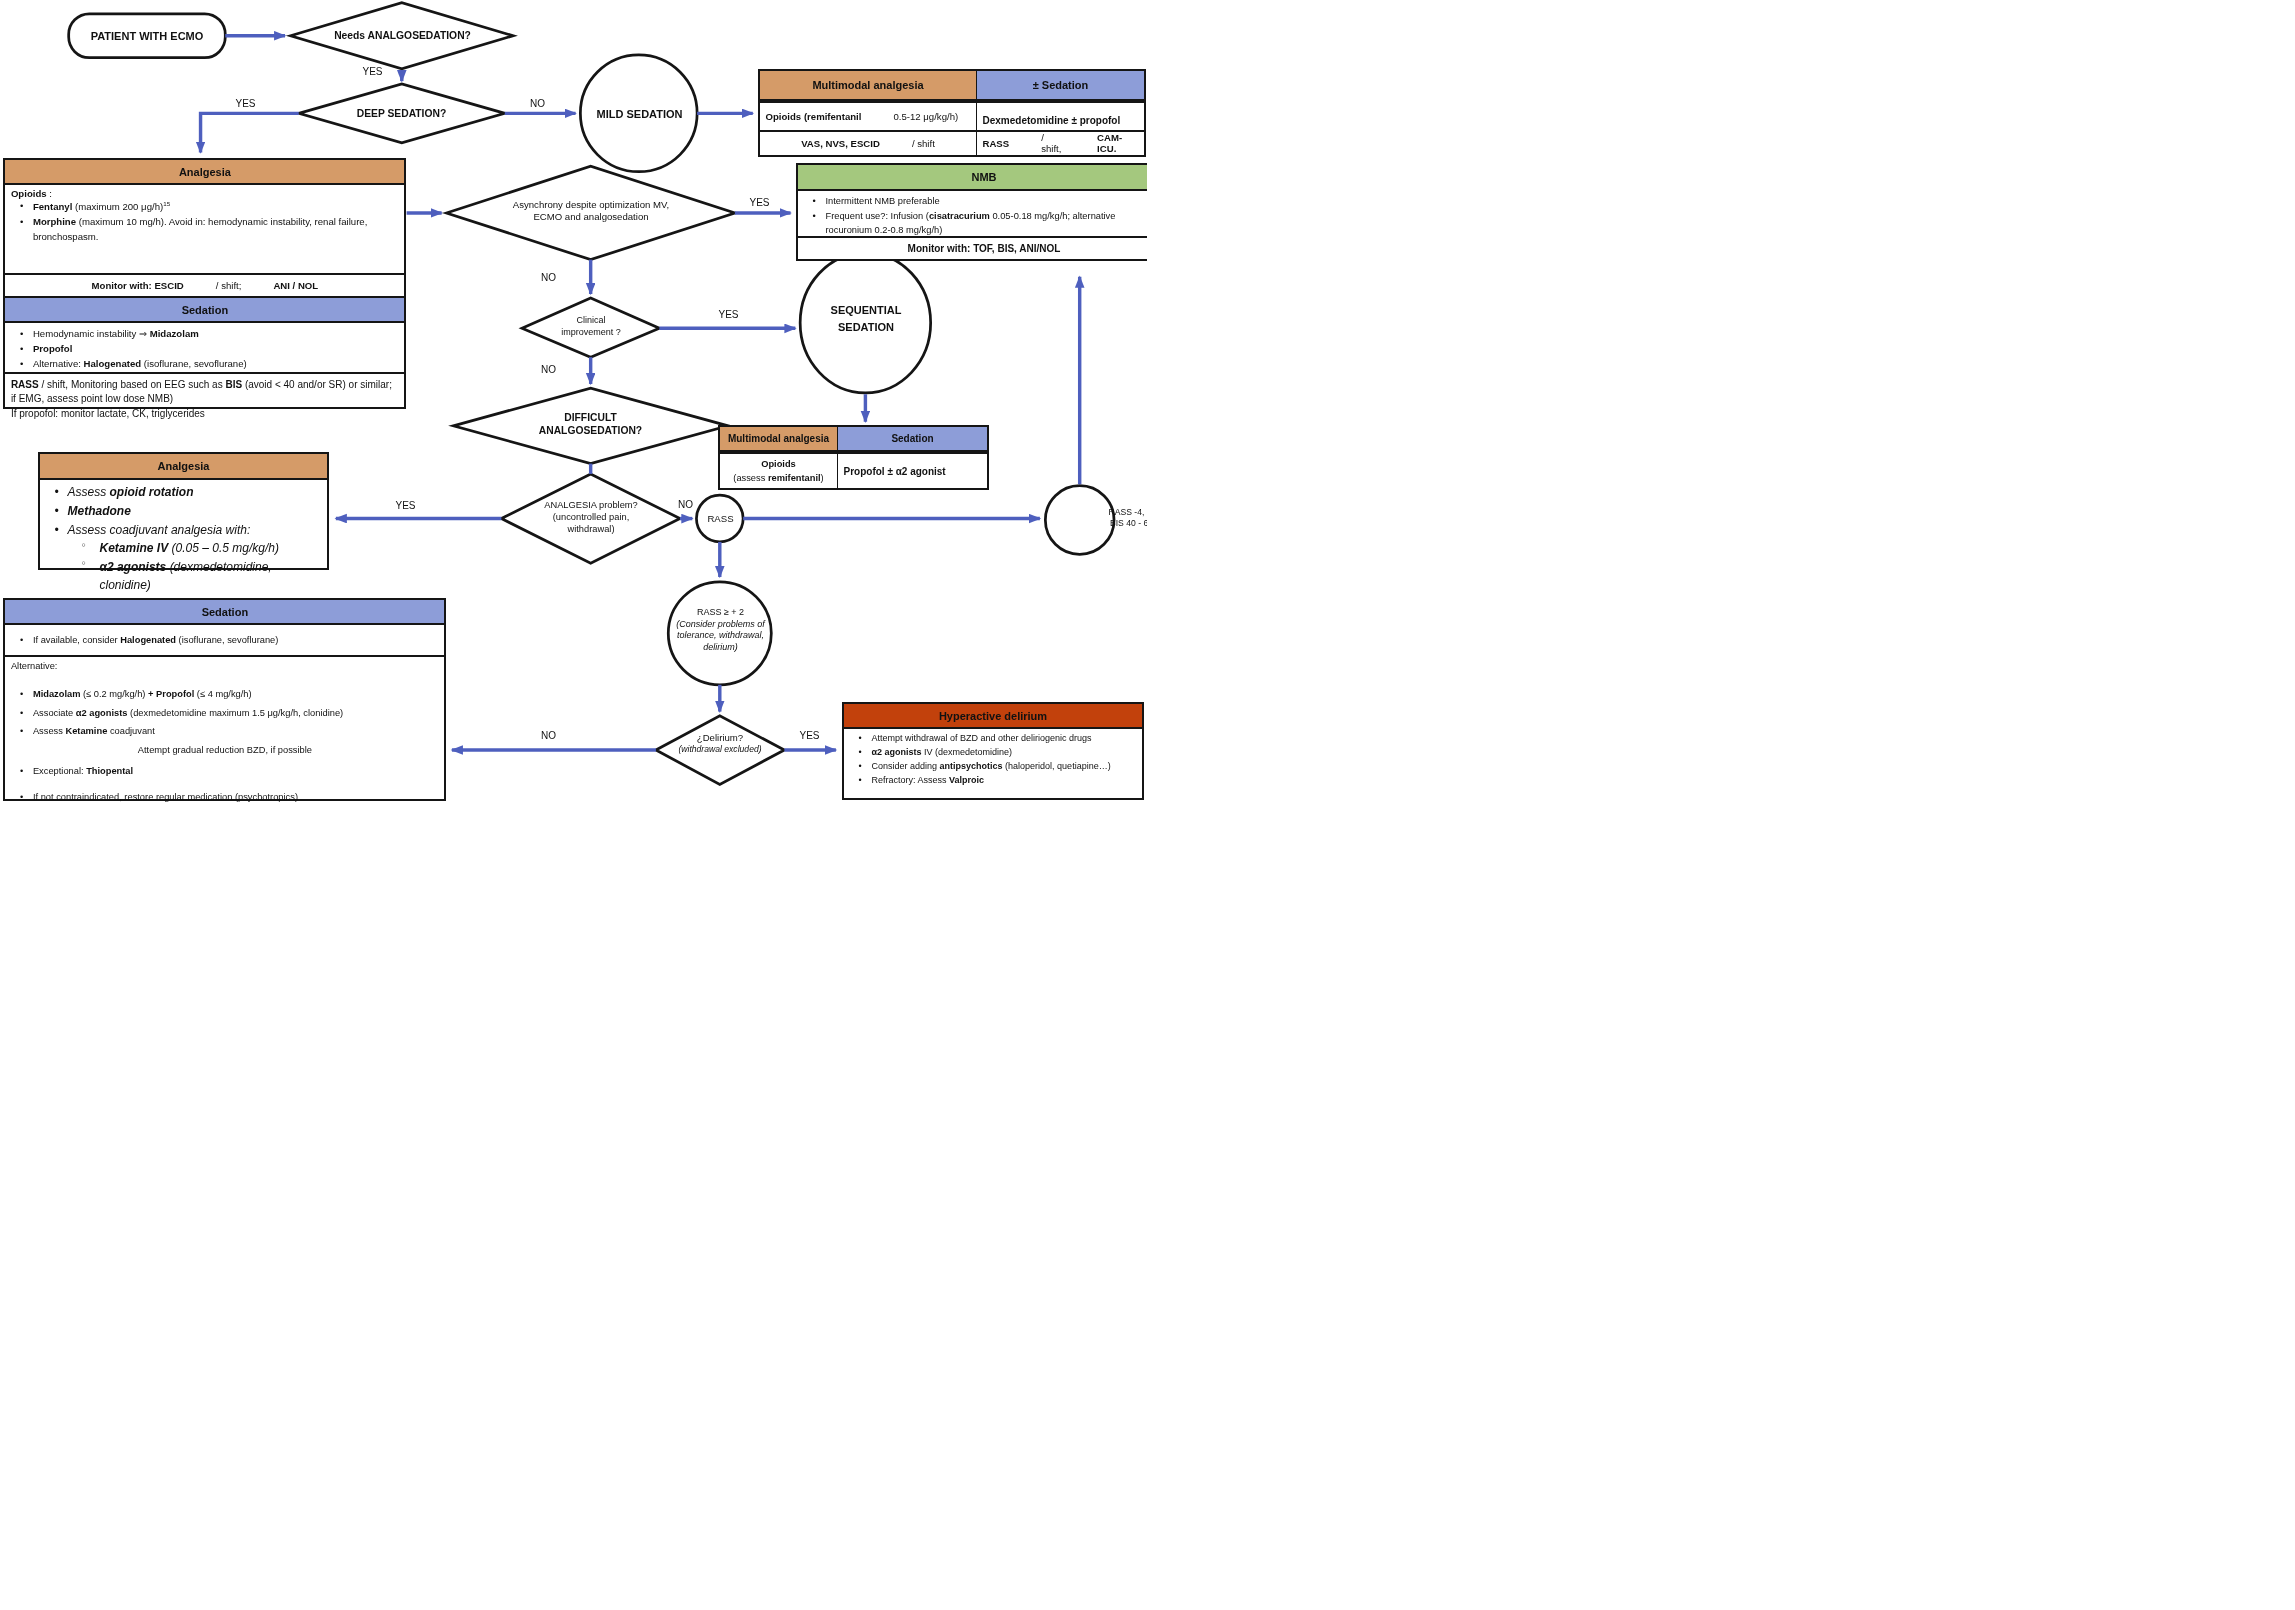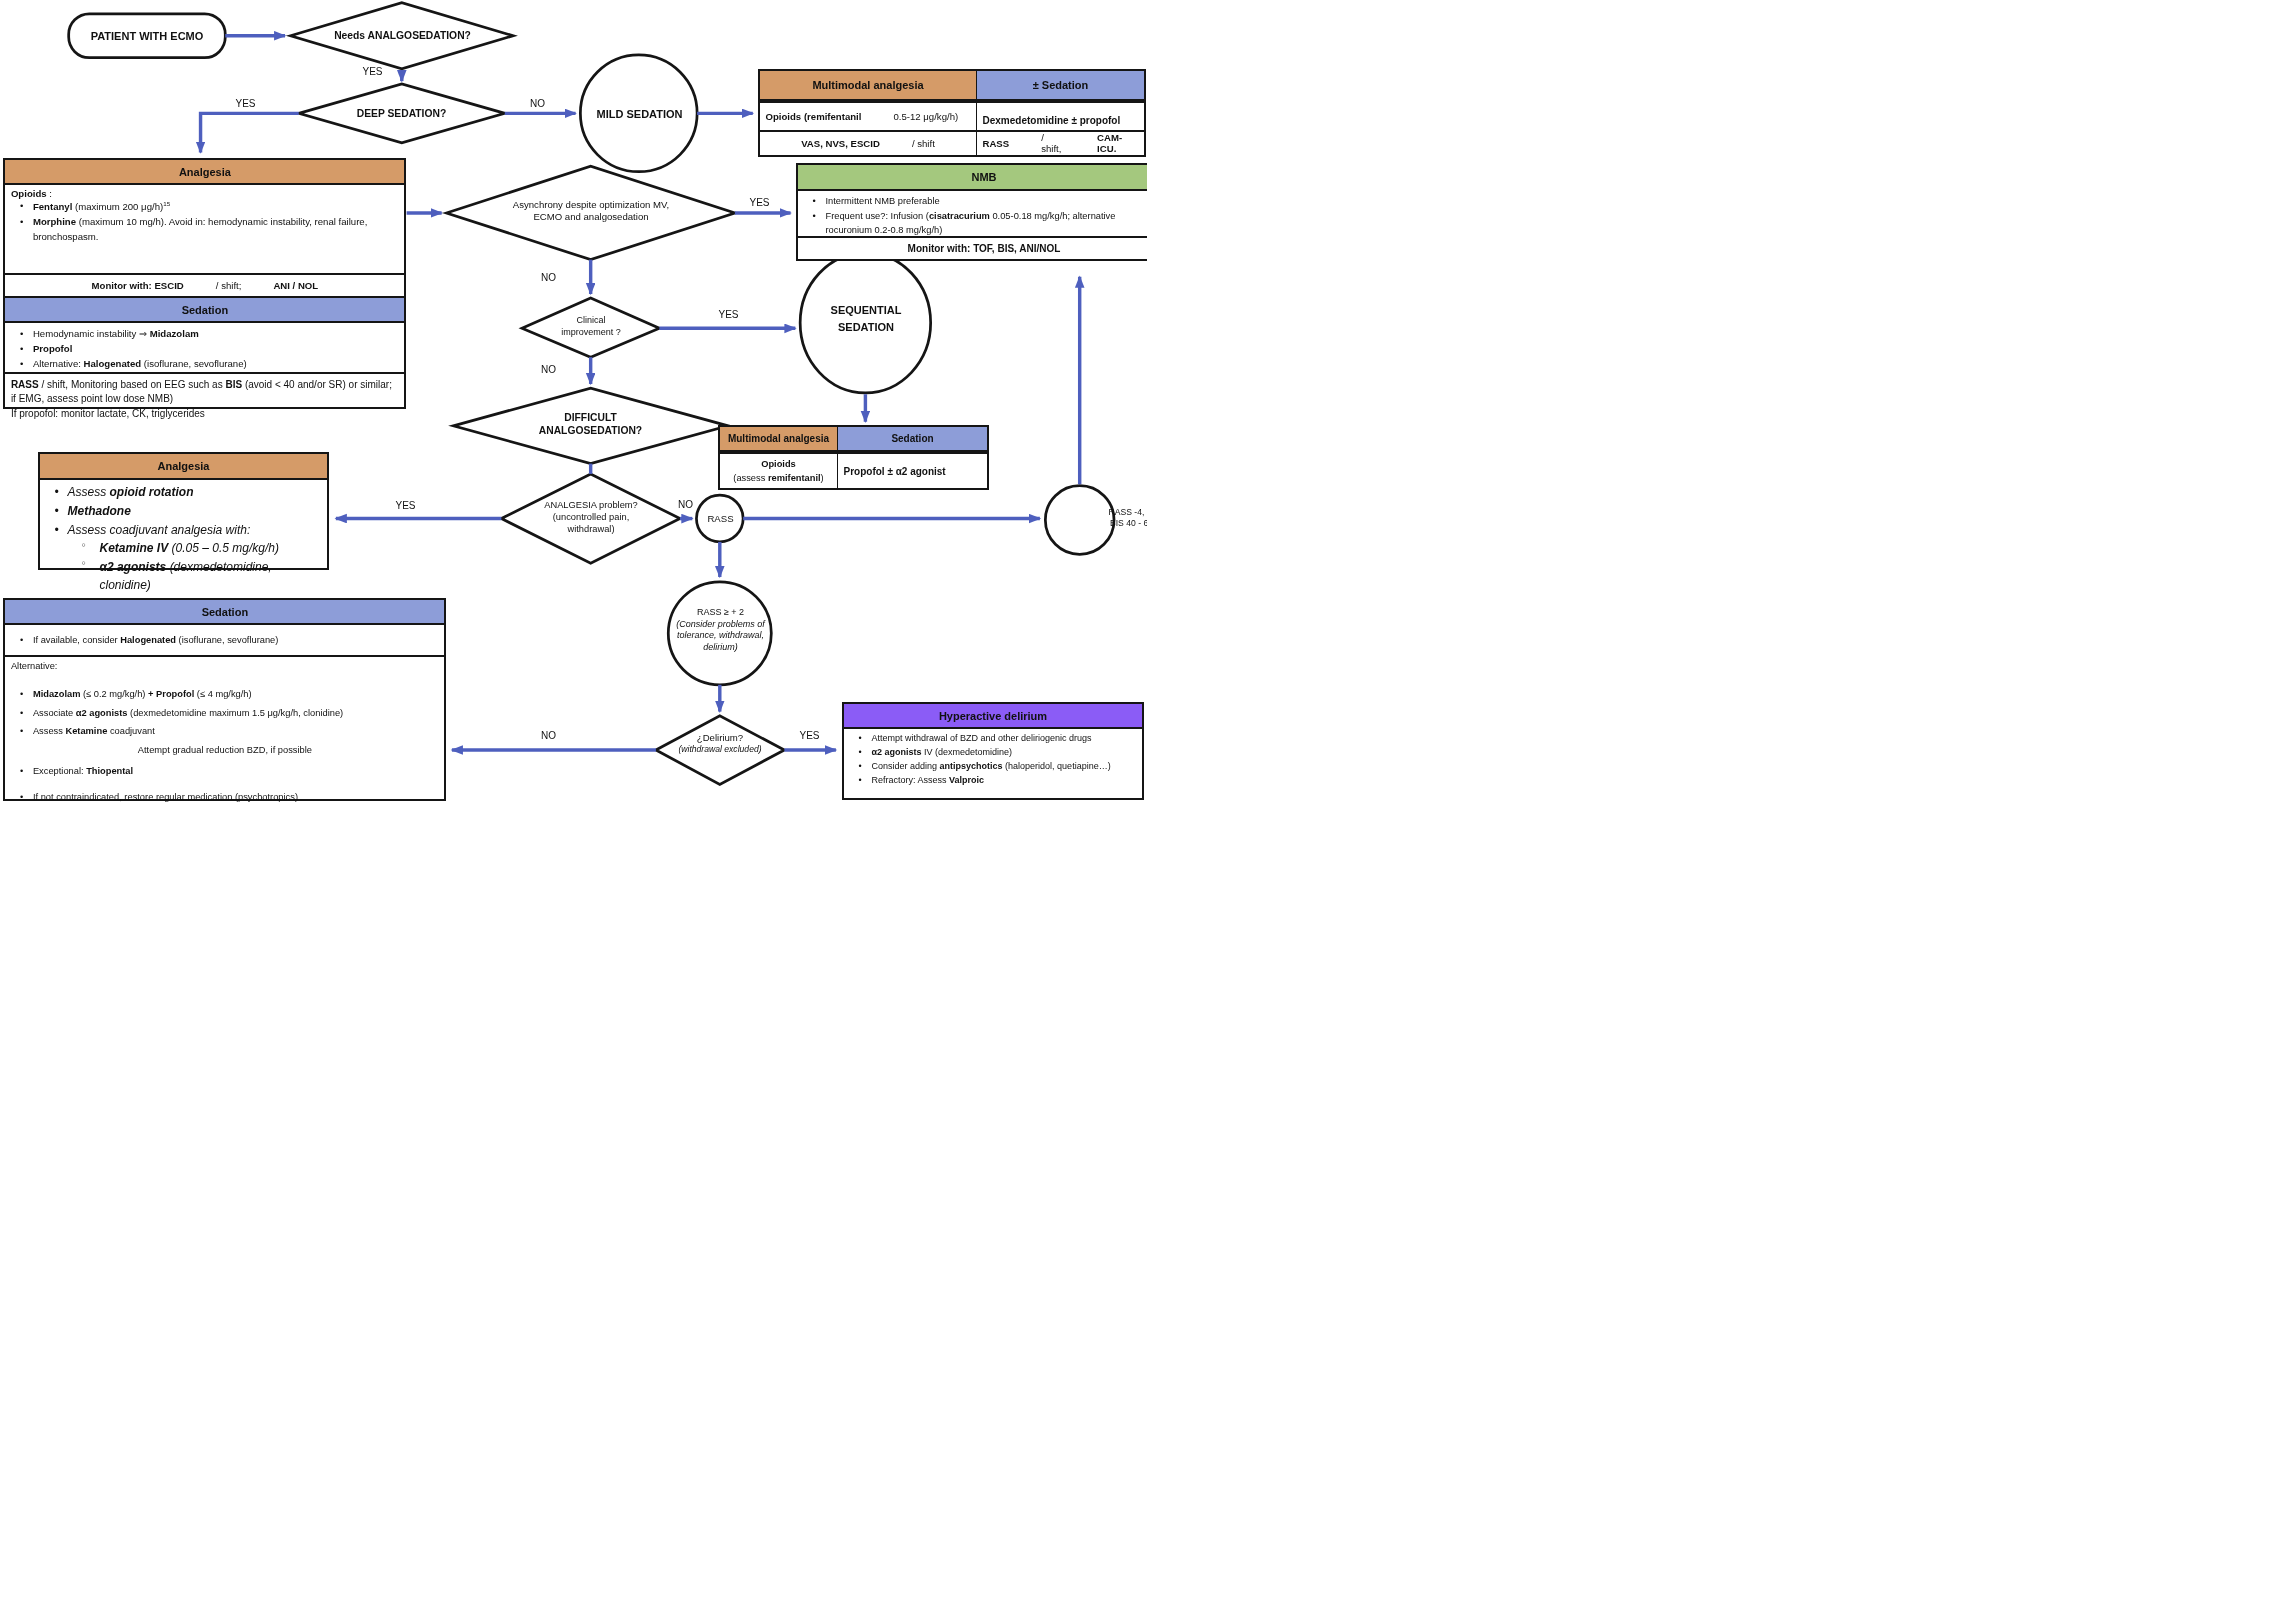--- a/index.html
+++ b/index.html
@@ -240,21 +240,21 @@
       <div class="li" style="margin-top:13px;"><span style="font-weight: bold;">Midazolam </span><span>(≤ 0.2 mg/kg/h) </span><span style="font-weight: bold;">+ Propofol </span><span>(≤ 4 mg/kg/h)</span></div>
       <div class="li" style="margin-top:4.1px;"><span>Associate </span><span style="font-weight: bold;">α2 agonists </span><span>(dexmedetomidine maximum 1.5 μg/kg/h, clonidine)</span></div>
       <div class="li" style="margin-top:4.1px;"><span>Assess </span><span style="font-weight: bold;">Ketamine</span><span> coadjuvant</span></div>
       <div class="ctr" style="margin-top:5.5px;"><span>Attempt gradual reduction BZD, if possible</span></div>
       <div class="li" style="margin-top:5.5px;"><span>Exceptional: </span><span style="font-weight: bold;">Thiopental</span></div>
       <div class="li" style="margin-top:12px;"><span>If not contraindicated, restore regular medication (psychotropics)</span></div>
     </div>
   </div>
 
   <div class="box" style="left:842px;top:702px;width:302px;height:98px;">
-    <div class="hdr" style="height:25px;background:#8b5cf6;font-size:11px;">
+    <div class="hdr" style="height:25px;background:#c2410c;font-size:11px;">
         <span style="font-weight: bold;">Hyperactive delirium</span>
       </div>
     <div class="sect" style="font-size:9px;">
       <div class="li"><span>Attempt withdrawal of BZD and other deliriogenic drugs</span></div>
       <div class="li"><span style="font-weight: bold;">α2 agonists</span><span> IV (dexmedetomidine)</span></div>
       <div class="li"><span>Consider adding </span><span style="font-weight: bold;">antipsychotics</span><span> (haloperidol, quetiapine…)</span></div>
       <div class="li"><span>Refractory: Assess </span><span style="font-weight: bold;">Valproic</span></div>
     </div>
   </div>
 

